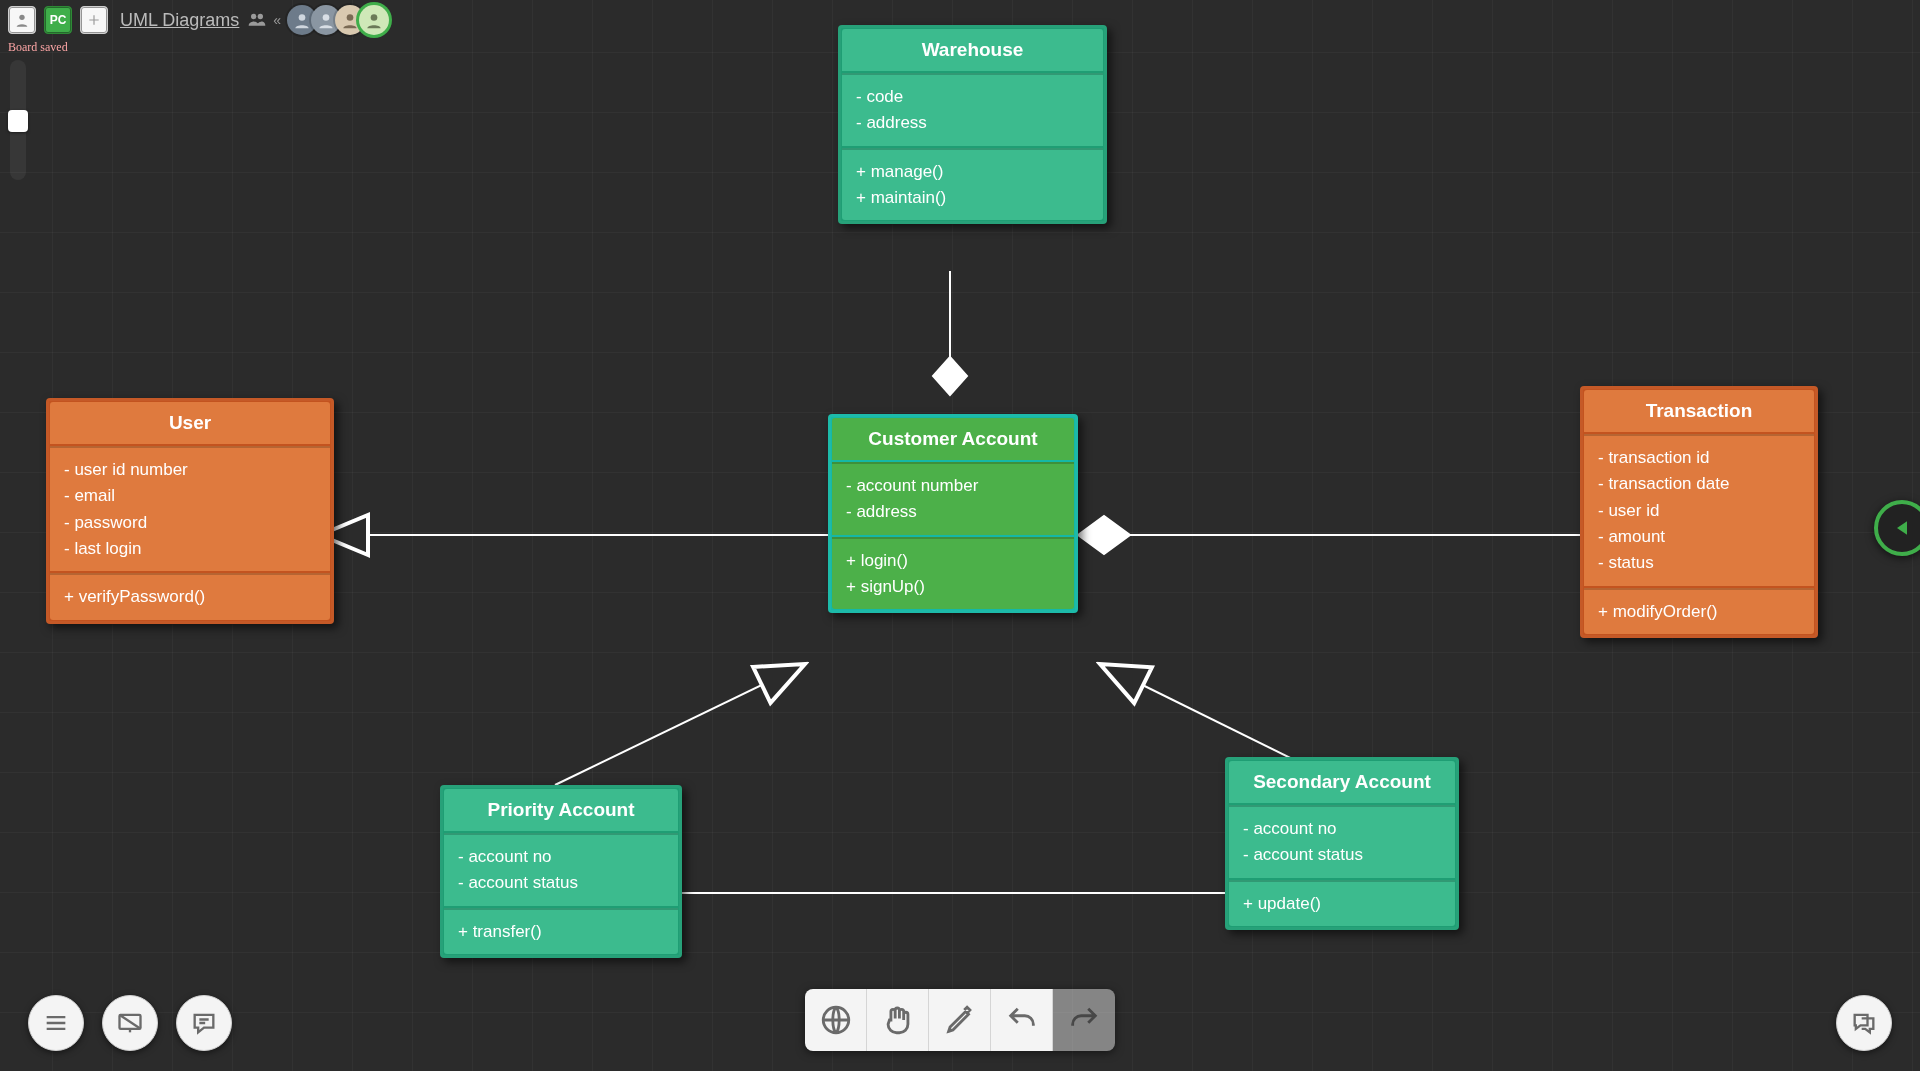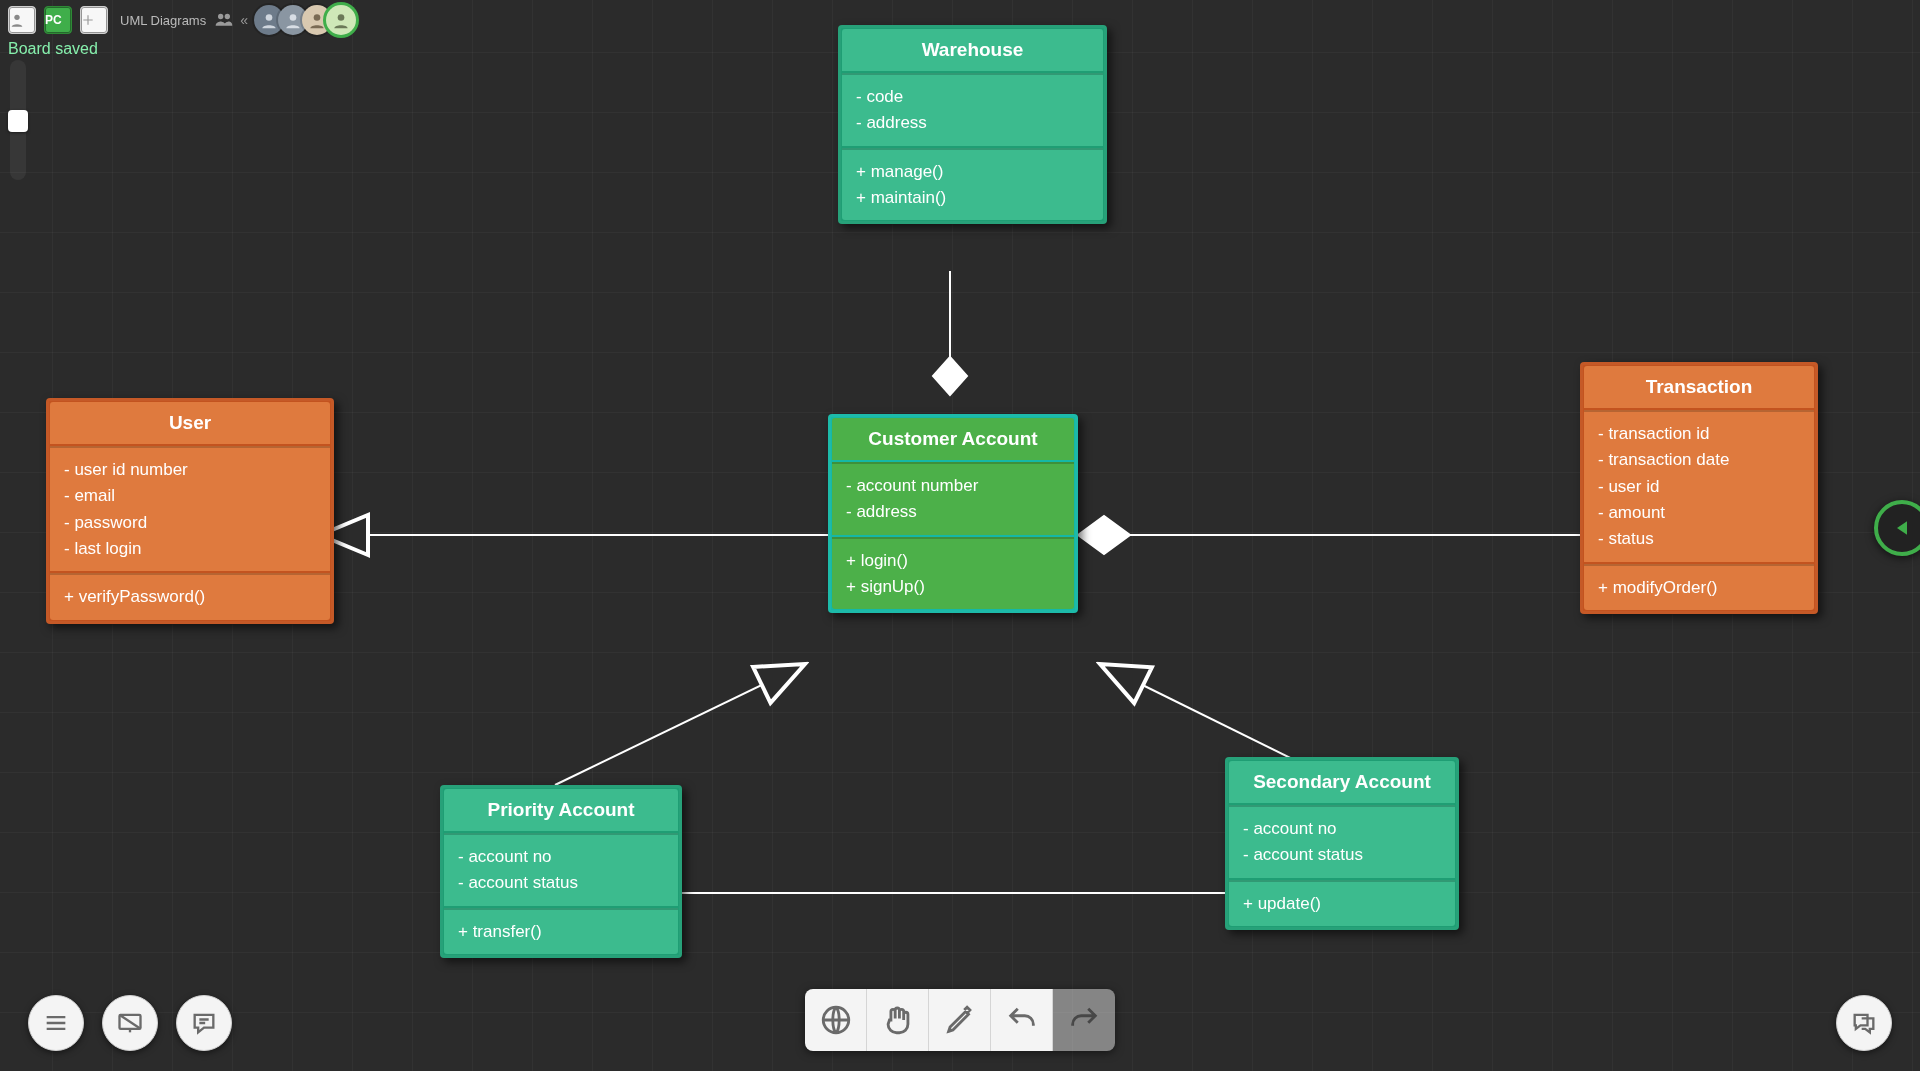--- a/index.html
+++ b/index.html
@@ -24,43 +24,43 @@
   
   .topbar {
     position: absolute; top: 0; left: 0; right: 0; height: 40px;
     display: flex; align-items: center; gap: 8px;
     padding: 4px 8px;
     z-index: 20;
   }
   .sq-btn {
     width: 28px; height: 28px;
     border-radius: 4px;
-    display: flex; align-items: center; 
+    display: flex; align-items: center; justify-content: center;
     font-size: 12px; font-weight: 600;
     cursor: pointer;
     box-shadow: 0 0 0 1px rgba(0,0,0,.4) inset;
   }
   .sq-btn.white { background:#f7f7f7; border:1px solid #cfcfcf; color:#444; }
   .sq-btn.green { background:#3fae4a; border:1px solid #2e8a36; color:#fff; }
   .board-title {
-    color:#bbb; font-size:13px; font-weight:400; margin-left:4px;
+    color:#bbb; font-size:18px; font-weight:400; margin-left:4px;text-decoration:underline;
   }
   .collab-icon svg { width:20px; height:20px; fill:#9a9a9a; }
   .chev-icon { color:#9a9a9a; font-size:14px; margin-left:-2px; margin-right:-2px; cursor:pointer; }
   .avatars { display:flex; align-items:center; }
   .avatar {
     width:30px; height:30px; border-radius:50%;
     margin-left:-6px; display:flex; align-items:center; justify-content:center;
     font-size:11px; font-weight:600;
     box-shadow: 0 0 0 2px rgba(0,0,0,.15);
   }
   .avatar:first-child { margin-left:0; }
   .saved-label {
     position:absolute; top:40px; left:8px;
-    font-size:16px; color:#86efac;
+    font-size:12px; color:#fca5a5;font-family:Liberation Serif, serif;
   }
 
   
   .zoom-slider {
     position:absolute; top:60px; left:10px;
     width:16px; height:120px;
     background: rgba(255,255,255,0.06);
     border-radius:8px;
     z-index:15;
   }
@@ -258,21 +258,21 @@
 </div>
 
 <div class="uml-box green" style="left:828px; top:414px; width:250px;">
   <div class="title">Customer Account</div>
   <div class="section">- account number
 - address</div>
   <div class="section">+ login()
 + signUp()</div>
 </div>
 
-<div class="uml-box orange" style="left:1580px; top:362px; width:238px;">
+<div class="uml-box orange" style="left:1580px; top:386px; width:238px;">
   <div class="title">Transaction</div>
   <div class="section">- transaction id
 - transaction date
 - user id
 - amount
 - status</div>
   <div class="section">+ modifyOrder()</div>
 </div>
 
 <div class="uml-box teal" style="left:440px; top:785px; width:242px;">

